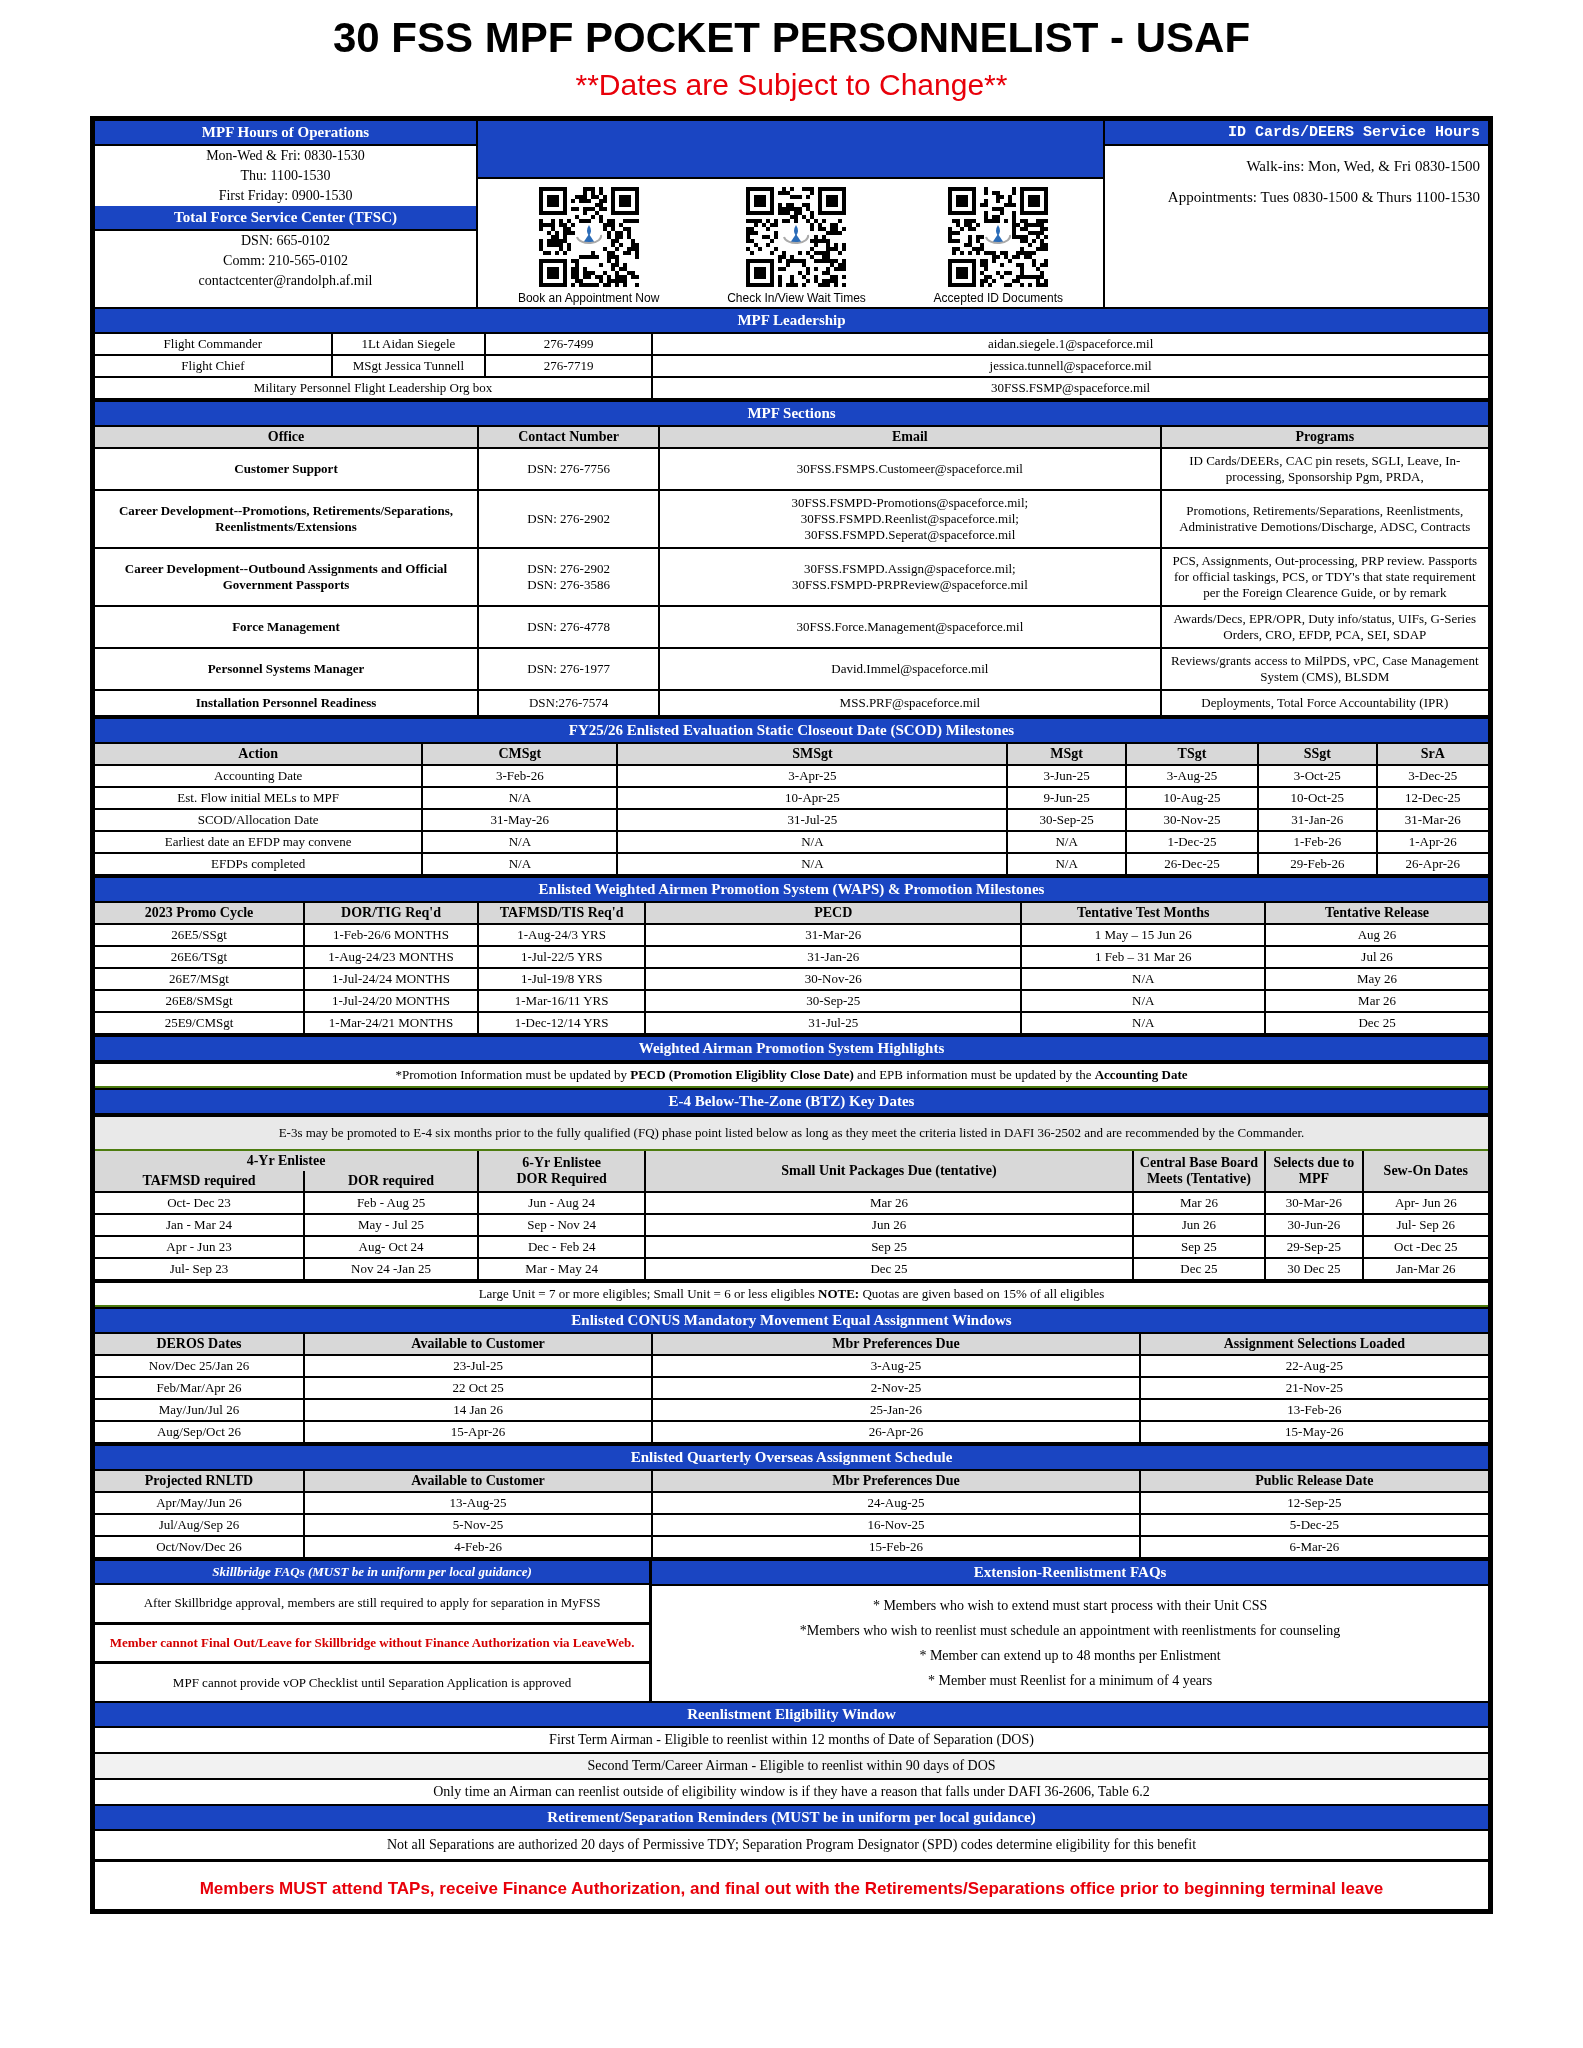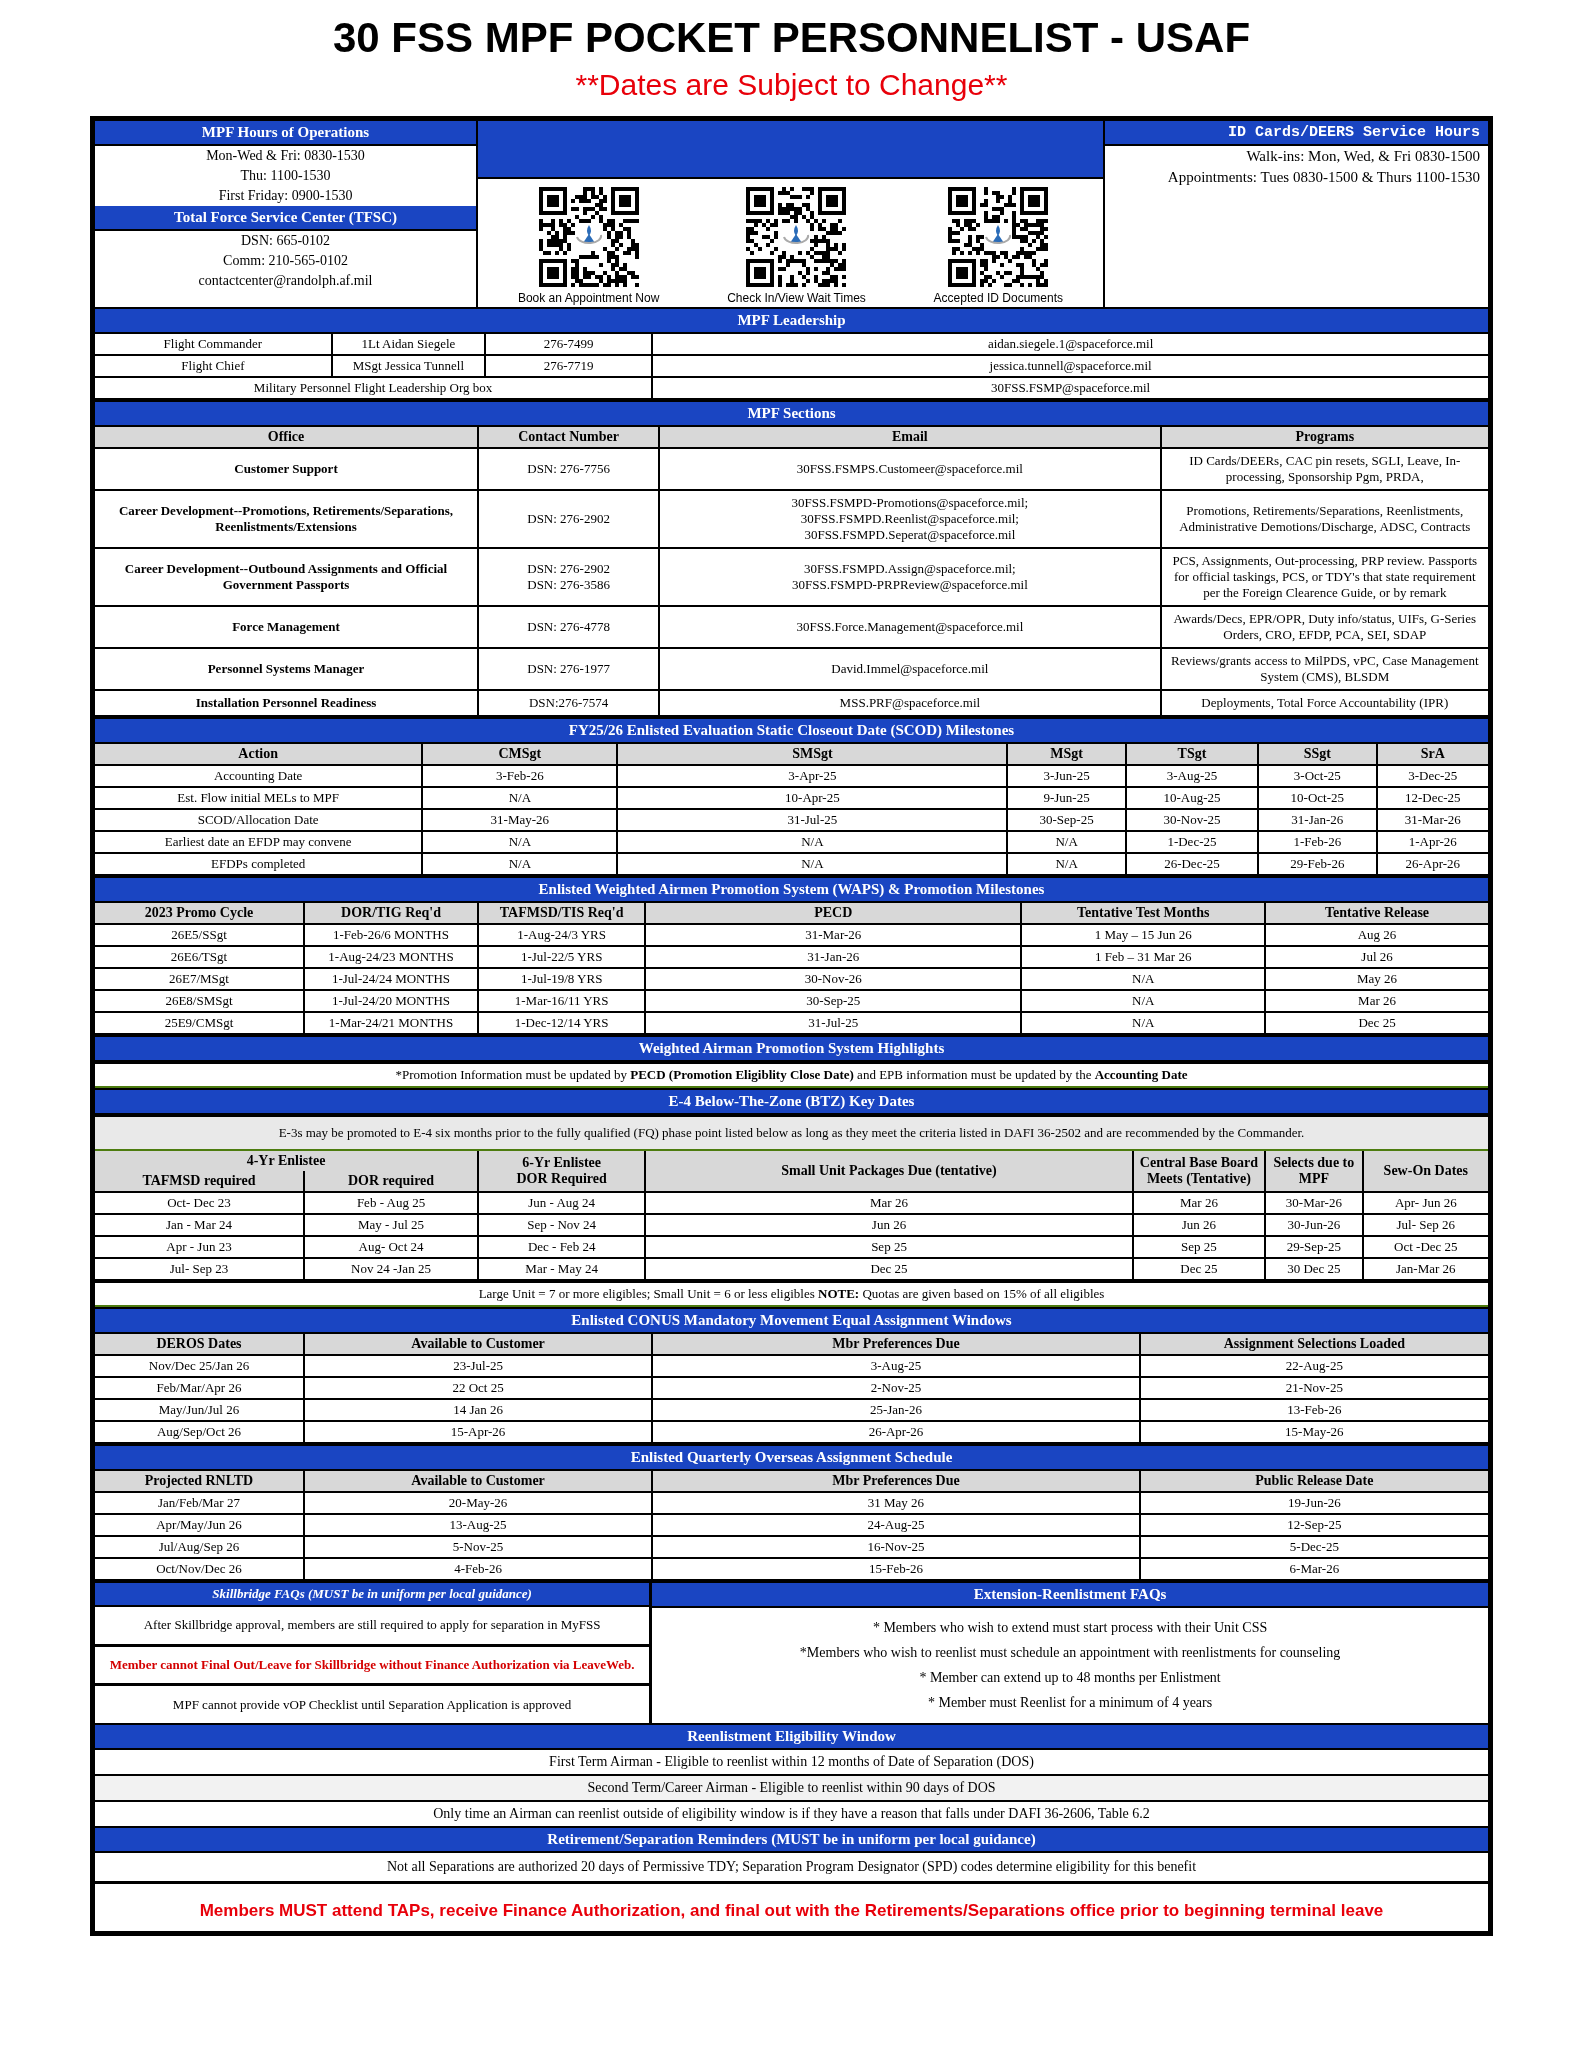--- a/index.html
+++ b/index.html
@@ -8,21 +8,21 @@
   .page-subtitle{font-family:"Liberation Sans",sans-serif;font-size:30px;color:#e8000a;text-align:center;margin:6px 0 14px 0;}
   .sheet{width:1393px;margin:0 auto;border:5px solid #000;}
   .bluebar{background:#1a45c2;color:#fff;font-weight:bold;text-align:center;font-size:15px;padding:3px 2px;border-top:2px solid #000;border-bottom:2px solid #000;}
   
   .topgrid{display:flex;}
   .topgrid .col{box-sizing:border-box;}
   .col-hours{width:27.5%;border-right:2px solid #000;}
   .col-qr{width:45%;border-right:2px solid #000;display:flex;flex-direction:column;}
   .col-id{width:27.5%;}
   .hours-line{text-align:center;font-size:14px;padding:2px 4px;}
-  .id-line{text-align:right;font-size:15px;padding:2px 8px 2px 2px;}
+  .id-line{text-align:right;font-size:15px;padding:12px 8px 2px 2px;}
   .col-hours .bluebar,.col-id .bluebar{border-top:none;}
   .col-id .bluebar{text-align:right;padding-right:8px;font-family:Liberation Mono, monospace;}
   .qr-blueblock{background:#1a45c2;height:56px;border-bottom:2px solid #000;}
   .qr-row{display:flex;justify-content:space-around;align-items:flex-end;flex:1;padding:8px 6px 2px 6px;}
   .qr-item{display:flex;flex-direction:column;align-items:center;}
   .qr{width:100px;height:100px;}
   .qr-caption{font-family:"Liberation Sans",sans-serif;font-size:12px;margin-top:4px;text-align:center;}
   
   table{border-collapse:collapse;width:100%;table-layout:fixed;}
   td,th{border:2px solid #000;font-size:13px;text-align:center;padding:2px 4px;white-space:pre-line;overflow:hidden;}
@@ -1022,26 +1022,20 @@
     <thead>
       <tr>
         <th>Projected RNLTD</th>
         <th>Available to Customer</th>
         <th>Mbr Preferences Due</th>
         <th>Public Release Date</th>
       </tr>
     </thead>
     <tbody>
         <tr>
-          <td>Jan/Feb/Mar 27</td>
-          <td>20-May-26</td>
-          <td>31 May 26</td>
-          <td>19-Jun-26</td>
-        </tr>
-        <tr>
           <td>Apr/May/Jun 26</td>
           <td>13-Aug-25</td>
           <td>24-Aug-25</td>
           <td>12-Sep-25</td>
         </tr>
         <tr>
           <td>Jul/Aug/Sep 26</td>
           <td>5-Nov-25</td>
           <td>16-Nov-25</td>
           <td>5-Dec-25</td>

